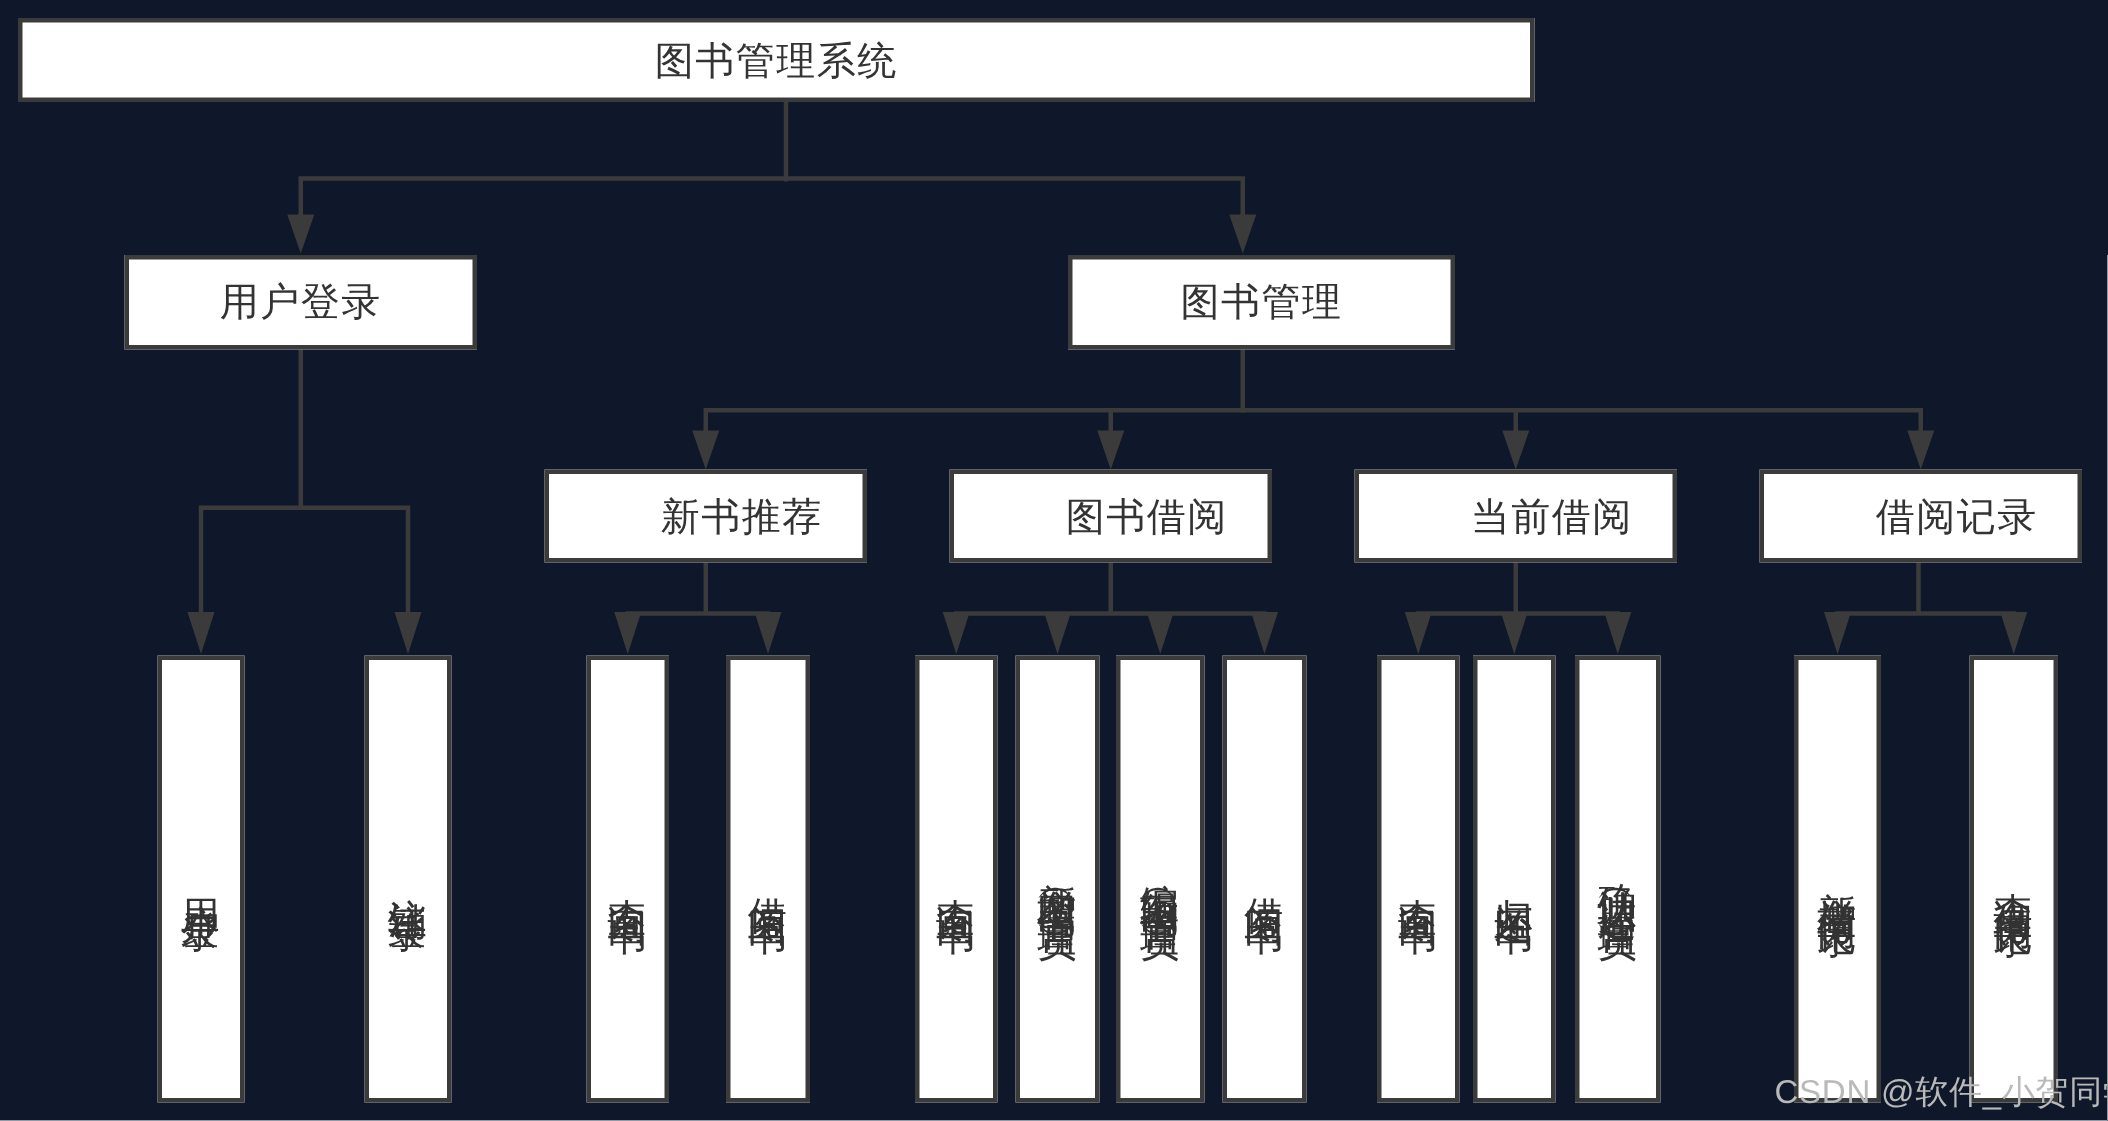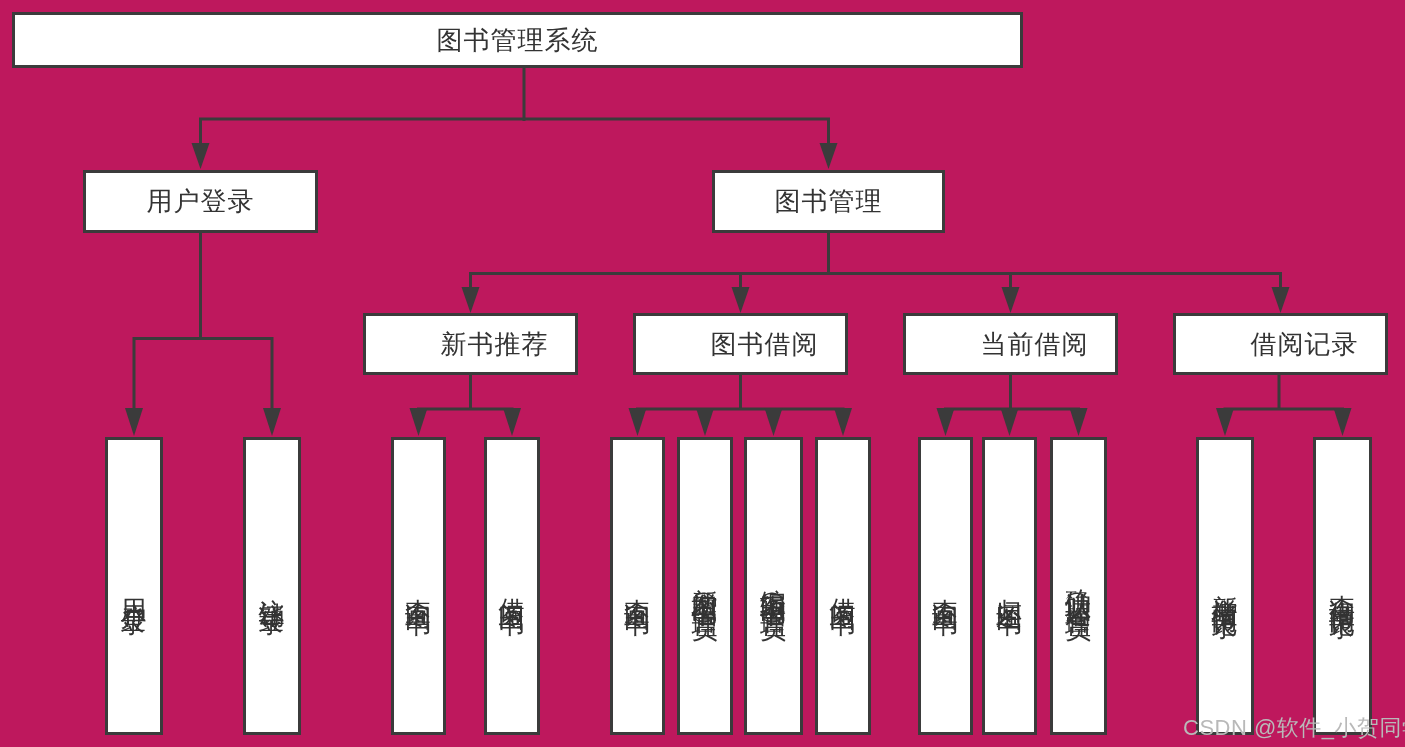--- a/index.html
+++ b/index.html
@@ -1,20 +1,20 @@
 <!DOCTYPE html>
 <html lang="zh"><head>
 <meta charset="utf-8">
 <title>图书管理系统</title>
 <style>
   html,body{margin:0;padding:0;background:#ffffff;}
   #canvas{
     position:relative;
     width:1405px;height:747px;
-    background:#be185d;
+    background:#0f172a;
     overflow:hidden;
     font-family:"Liberation Sans","DejaVu Sans",sans-serif;
   }
   #wires{position:absolute;left:0;top:0;width:1405px;height:747px;}
   .node{
     position:absolute;
     box-sizing:border-box;
     border:3px solid #3b3b3b;
     background:#ffffff;
     display:flex;align-items:center;justify-content:center;
@@ -26,21 +26,21 @@
     writing-mode:vertical-rl;
     text-orientation:mixed;
     font-size:26px;
     letter-spacing:4px;
     line-height:1;
     white-space:nowrap;
     color:#333333;
   }
   .root{left:12px;top:12px;width:1011px;height:56px;}
   .l2a{left:83px;top:170px;width:235px;height:63px;}
-  .l2b{left:712px;top:170px;width:233px;height:63px;}
+  .l2b{left:712px;top:170px;width:258px;height:63px;}
   .l3{top:313px;width:215px;height:62px;padding-left:48px;}
   .l3a{left:363px;} .l3b{left:633px;} .l3c{left:903px;} .l3d{left:1173px;}
   .lf1{left:105px;width:58px;}  .lf2{left:243px;width:58px;}
   .lf3{left:391px;width:55px;}  .lf4{left:484px;width:56px;}
   .lf5{left:610px;width:55px;}  .lf6{left:677px;width:56px;}
   .lf7{left:744px;width:59px;}  .lf8{left:815px;width:56px;}
   .lf9{left:918px;width:55px;}  .lf10{left:982px;width:55px;}
   .lf11{left:1050px;width:57px;}
   .lf12{left:1196px;width:58px;} .lf13{left:1313px;width:59px;}
   .watermark{

